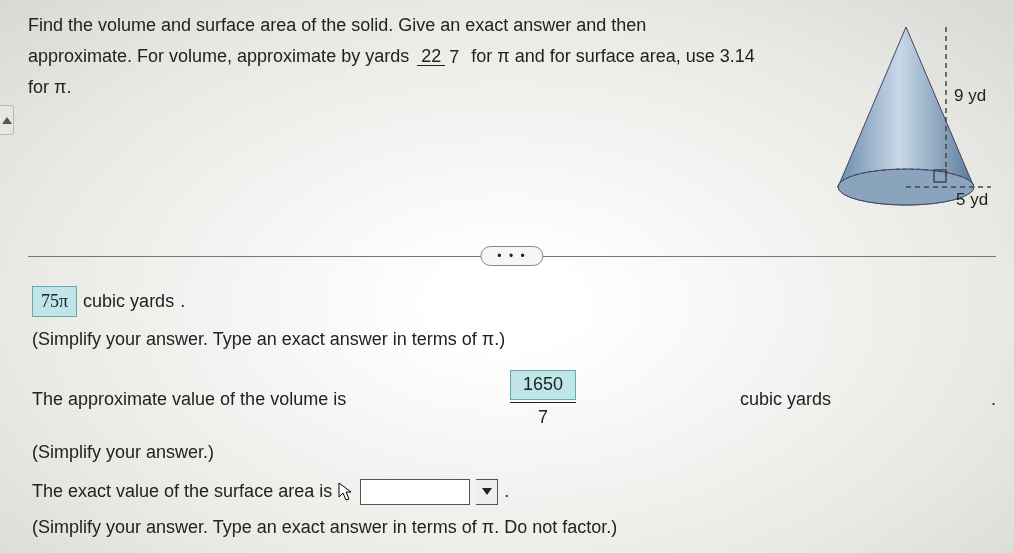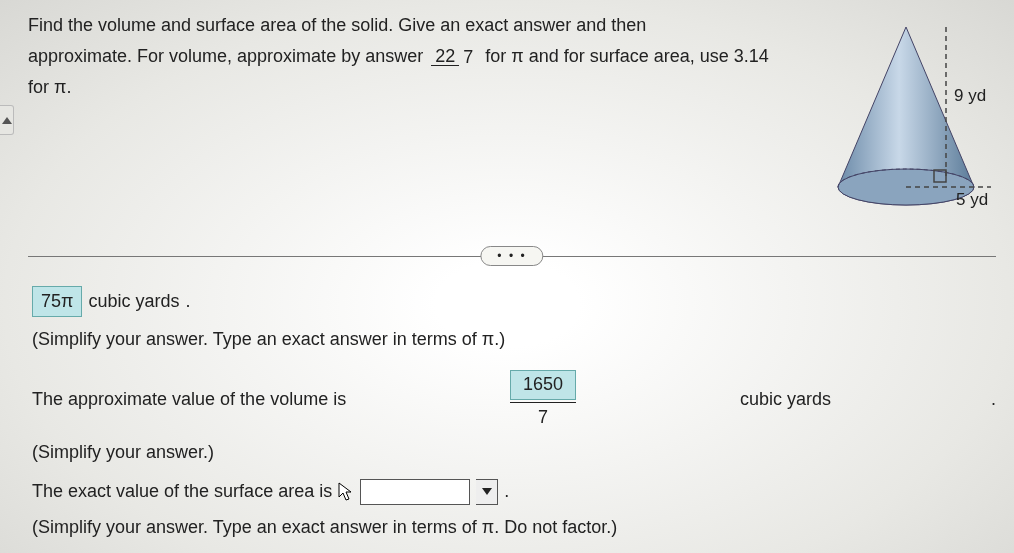--- a/index.html
+++ b/index.html
@@ -94,20 +94,21 @@
     }
     .answers { padding-left: 4px; }
     .ans-line { margin: 10px 0; display: flex; align-items: center; flex-wrap: wrap; gap: 0 6px; line-height: 1.4;}
     .filled-box {
       background: #bfe5e8;
       border: 1px solid #6aa;
       padding: 2px 8px;
       display: inline-block;
       min-width: 44px;
       text-align: center;
+      font-family: Liberation Serif, serif;
     }
     .input-box {
       background: #fff;
       border: 1px solid #555;
       width: 110px;
       height: 26px;
       display: inline-block;
       vertical-align: middle;
     }
     .dropdown-btn {
@@ -150,21 +151,21 @@
   <div class="left-tab">
       <div class="tri"></div>
     </div>
 
   <div class="question-row">
     <div class="qtext">
       <div class="line">
           <span>Find the volume and surface area of the solid. Give an exact answer and then</span>
         </div>
       <div class="line">
-        <span>approximate. For volume, approximate by answer</span>
+        <span>approximate. For volume, approximate by yards</span>
         <span class="frac">
           <span class="num">22</span>
           <span class="den">7</span>
         </span>
         <span>for π and for surface area, use 3.14</span>
       </div>
       <div class="line">
           <span>for π.</span>
         </div>
     </div>

